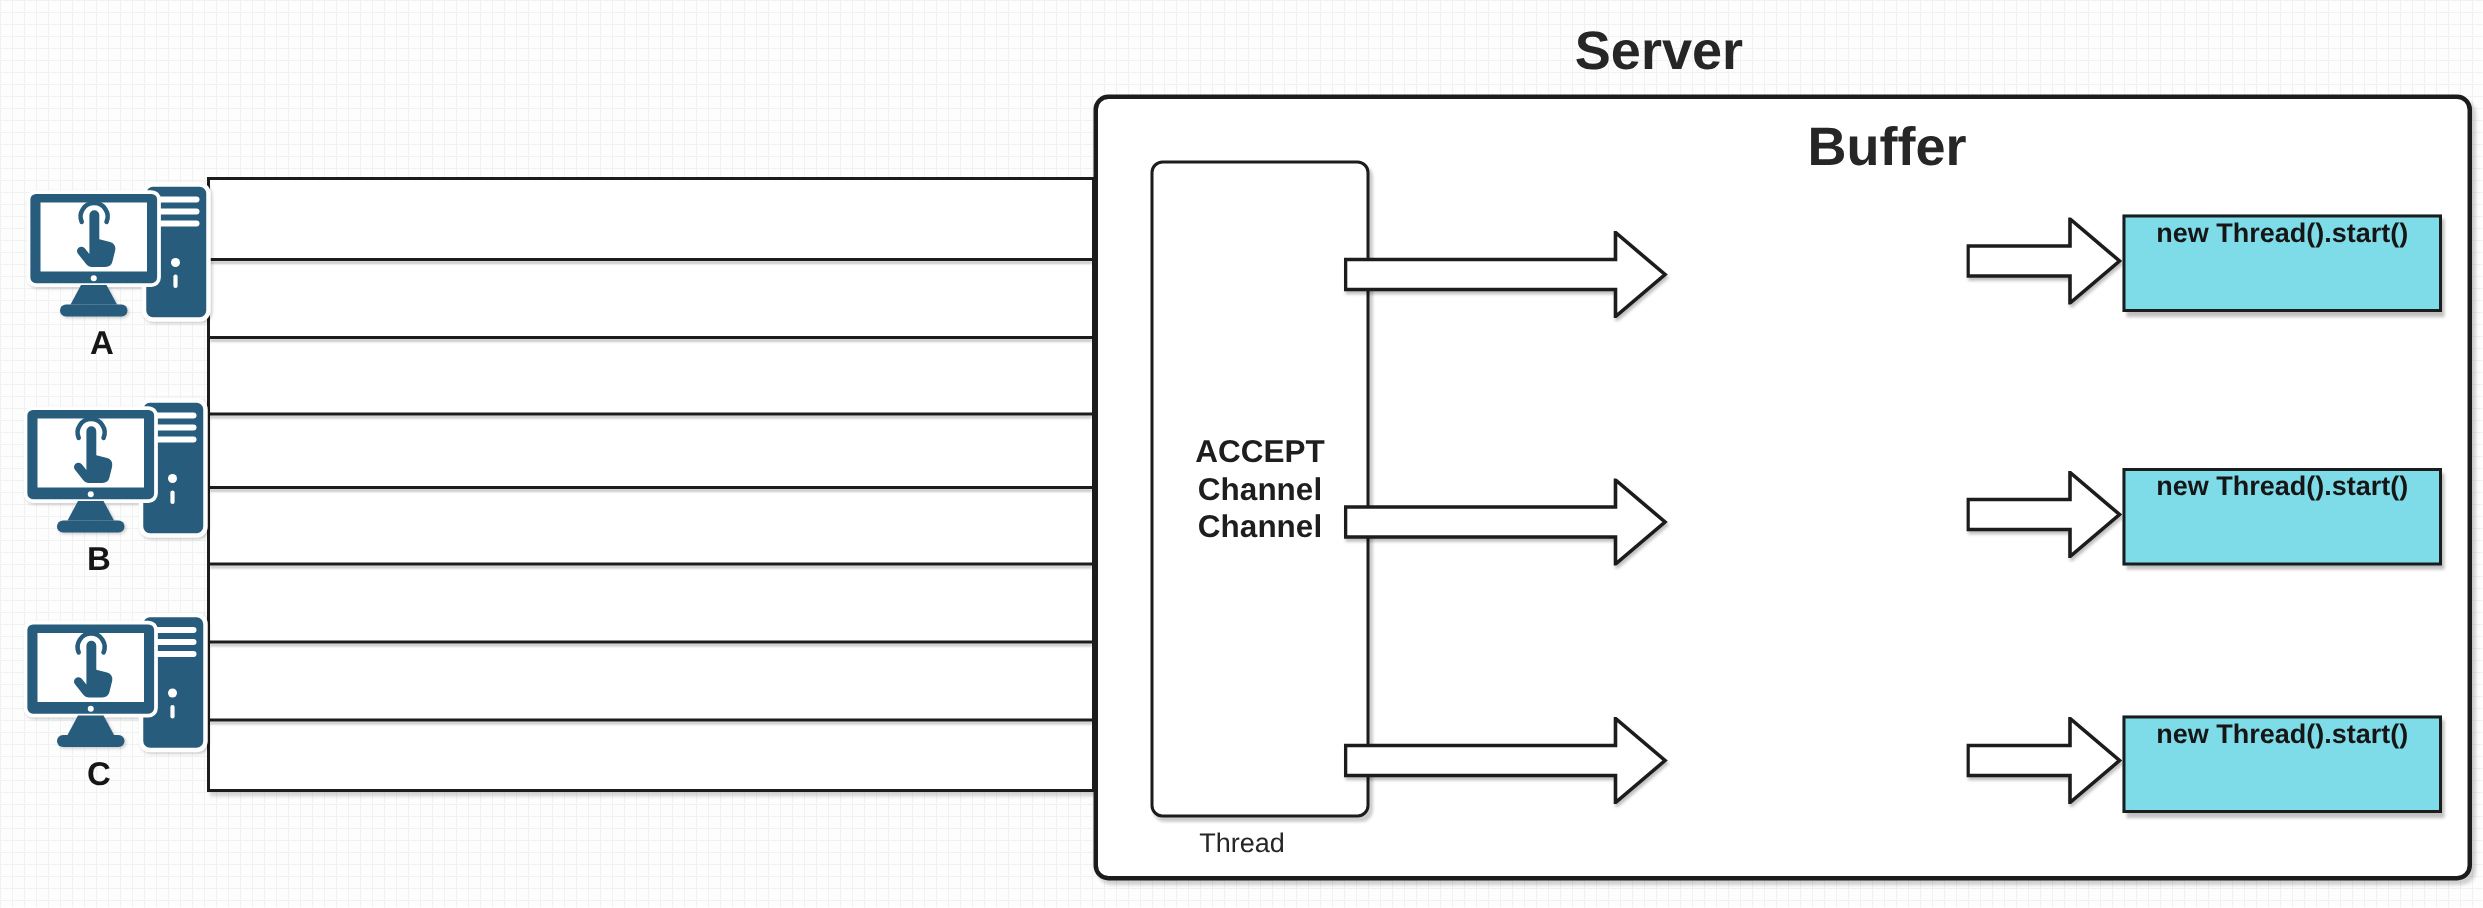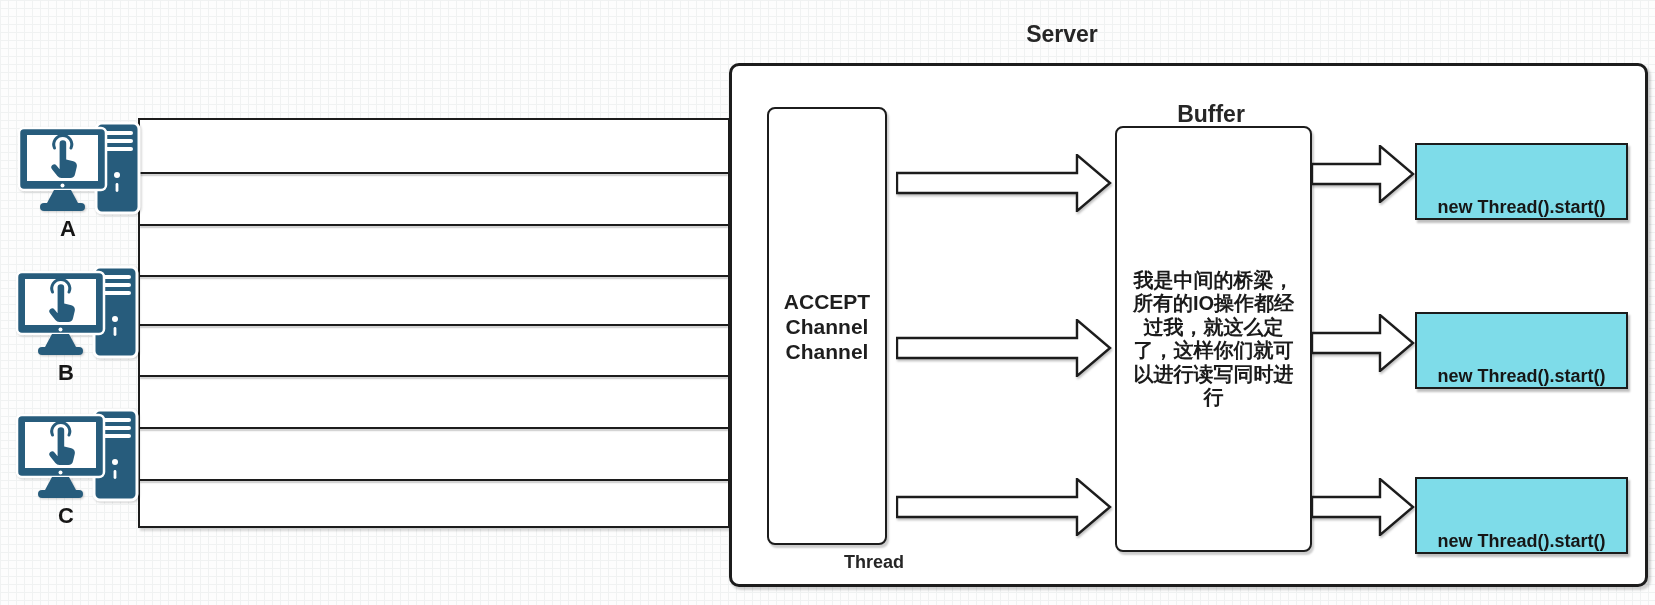--- a/index.html
+++ b/index.html
@@ -9,56 +9,56 @@
     background-color:#fdfdfd;
     background-image:
       linear-gradient(#f0f2f2 1px,transparent 1px),
       linear-gradient(90deg,#f0f2f2 1px,transparent 1px),
       linear-gradient(#e2e6e6 1px,transparent 1px),
       linear-gradient(90deg,#e2e6e6 1px,transparent 1px);
     background-size:8px 8px,8px 8px,32px 32px,32px 32px;
     color:#222;
   }
   .abs{position:absolute;}
-  .title{font-weight:bold;font-size:23px;line-height:32px;text-align:center;color:#262626;}
-  .small-label{font-weight:bold;font-size:18px;line-height:20px;text-align:center;color:#262626;margin-left:46px;}
+  .title{font-weight:bold;font-size:36px;line-height:32px;text-align:right;color:#262626;}
+  .small-label{font-weight:normal;font-size:18px;line-height:20px;text-align:center;color:#262626;}
 
   .channel-box{
     left:138px;top:118px;width:592px;height:410px;
     background:#fff;border:2.2px solid #1c1c1c;box-sizing:border-box;
     box-shadow:2px 3px 2px rgba(0,0,0,.15);
   }
   .lane-line{position:absolute;left:0;right:0;height:2.2px;background:#1c1c1c;
     box-shadow:0 2px 1.5px rgba(0,0,0,.22);}
 
   .server-box{
     left:729px;top:63px;width:919px;height:524px;
     background:#fff;border:3px solid #1c1c1c;border-radius:10px;box-sizing:border-box;
     box-shadow:2.5px 3px 2.5px rgba(0,0,0,.18);
   }
   .selector-box{
-    left:767px;top:107px;width:120px;height:438px;
+    left:767px;top:107px;width:146px;height:438px;
     background:#fff;border:2.5px solid #1c1c1c;border-radius:8px;box-sizing:border-box;
     box-shadow:2px 3px 2px rgba(0,0,0,.2);
     display:flex;align-items:center;justify-content:center;
   }
   .selector-text{font-weight:bold;font-size:21px;line-height:25px;text-align:center;color:#1e1e1e;}
   .buffer-box{
     left:1115px;top:126px;width:197px;height:426px;
     background:#fff;border:2.5px solid #1c1c1c;border-radius:8px;box-sizing:border-box;
     box-shadow:2px 3px 2px rgba(0,0,0,.2);
     display:flex;align-items:center;justify-content:center;
   }
   .buffer-text{font-weight:bold;font-size:20px;line-height:23.5px;text-align:center;color:#1b1b1b;padding:0 2px;}
 
   .thread-box{
-    left:1415px;width:213px;height:77px;
+    left:1415px;width:213px;height:65px;
     background:#7EDCE9;border:2.5px solid #1c1c1c;box-sizing:border-box;
     box-shadow:2px 3px 2px rgba(0,0,0,.25);
-    display:flex;align-items:flex-end;justify-content:center;
+    display:flex;align-items:flex-start;justify-content:center;
     font-weight:bold;font-size:18px;color:#161616;
   }
   .arrow svg{display:block;filter:drop-shadow(1.5px 2px 1px rgba(0,0,0,.25));}
   .client-svg{display:block;filter:drop-shadow(1px 1.5px 1px rgba(0,0,0,.2));}
   .client-label{font-weight:bold;font-size:22px;line-height:22px;text-align:center;color:#161616;width:104px;}
 </style>
 </head>
 <body>
 
 <div id="stage">
@@ -70,41 +70,31 @@
     <div class="lane-line" style="top:104px"></div>
     <div class="lane-line" style="top:155px"></div>
     <div class="lane-line" style="top:204px"></div>
     <div class="lane-line" style="top:255px"></div>
     <div class="lane-line" style="top:307px"></div>
     <div class="lane-line" style="top:359px"></div>
   </div>
 
   <div class="abs server-box"></div>
 
-  <div class="abs title" style="left:1111px;top:98px;width:200px;">Buffer</div>
+  <div class="abs title" style="left:1111px;top:82px;width:200px;">Buffer</div>
 
   <div class="abs selector-box">
     <div class="selector-text">
       <div>ACCEPT</div>
       <div>Channel</div>
       <div>Channel</div>
     </div>
   </div>
   <div class="abs small-label" style="left:728px;top:552px;width:200px;">Thread</div>
 
-  <div class="abs buffer-box">
-    <div class="buffer-text">
-      <div>我是中间的桥梁，</div>
-      <div>所有的IO操作都经</div>
-      <div>过我，就这么定</div>
-      <div>了，这样你们就可</div>
-      <div>以进行读写同时进</div>
-      <div>行</div>
-    </div>
-  </div>
 
   <div class="abs arrow" style="left:896px;top:154px;">
     <svg width="216" height="58" viewBox="0 0 216 58">
       <polygon points="1,19 181,19 181,1 214,29 181,57 181,39 1,39" fill="#ffffff" stroke="#1c1c1c" stroke-width="2.4"></polygon>
     </svg>
   </div>
   <div class="abs arrow" style="left:896px;top:319px;">
     <svg width="216" height="58" viewBox="0 0 216 58">
       <polygon points="1,19 181,19 181,1 214,29 181,57 181,39 1,39" fill="#ffffff" stroke="#1c1c1c" stroke-width="2.4"></polygon>
     </svg>

